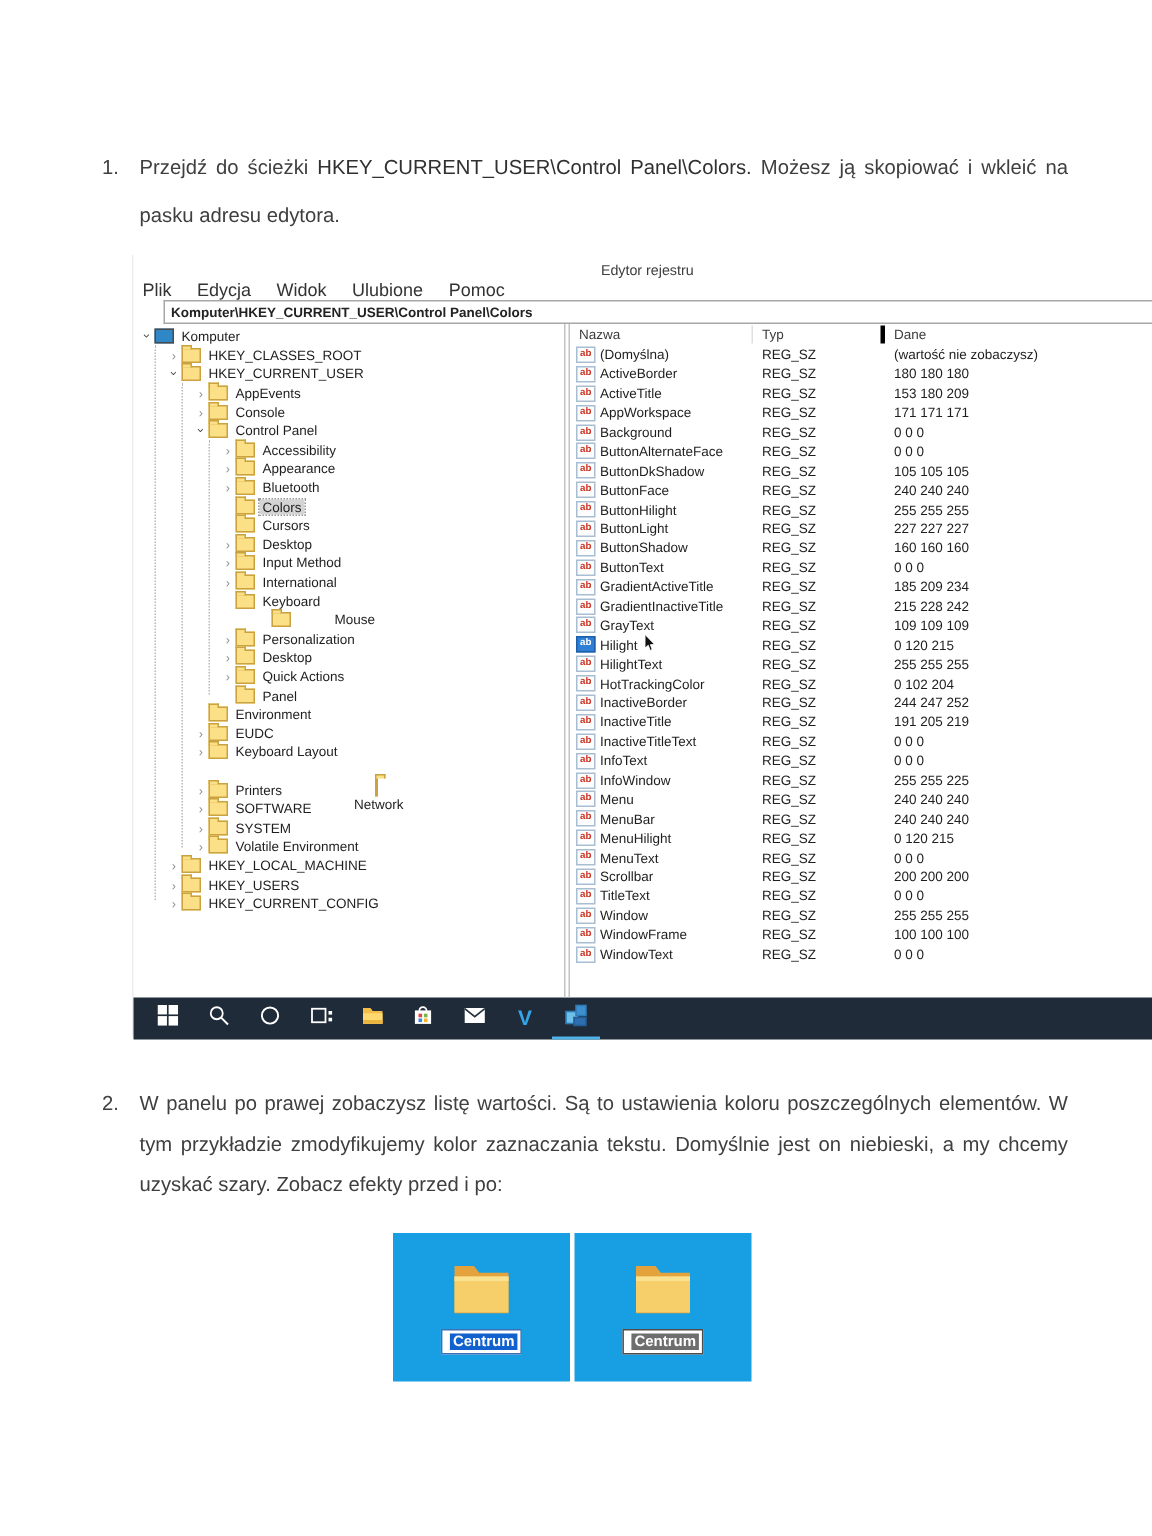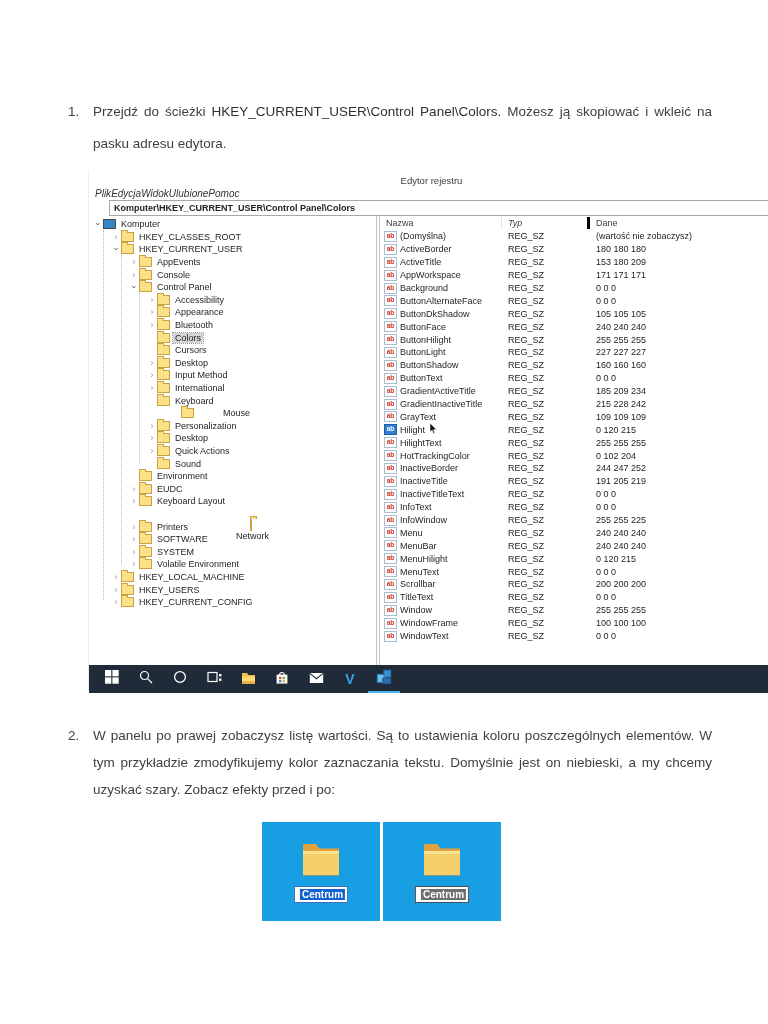--- a/index.html
+++ b/index.html
@@ -12,22 +12,22 @@
   .step .txt{display:block;margin-left:25px;text-align:justify;}
   .lh1 .txt,.lh1 .num{line-height:32px;}
   .lh2 .txt,.lh2 .num{line-height:27px;}
   .boldpath{font-weight:normal;color:#303030;}
 
   
   #shot{position:absolute;left:88px;top:170px;width:680px;height:521px;background:#fff;
         border-left:1px solid #ededed;font-family:"Liberation Sans",sans-serif;}
   .titlebar{height:16px;display:flex;align-items:center;padding-left:5px;gap:5px;
             font-size:9.5px;color:#3c3c3c;flex-direction:column;}
-  .menubar{height:14px;display:flex;align-items:center;padding-left:6px;
-           font-size:10px;color:#333;font-style:italic;}
+  .menubar{height:14px;display:flex;align-items:center;padding-left:6px;gap:17px;
+           font-size:12px;color:#333;}
   .addressbar{height:14px;border:1px solid #a8a8a8;border-right:none;display:flex;align-items:center;
               padding-left:4px;font-size:9px;font-weight:bold;color:#222;margin-left:20px;}
   .panes{display:flex;height:449px;}
   .tree{width:287px;border-right:1px solid #c2c2c2;padding-top:2px;position:relative;overflow:hidden;}
   .listpane{flex:1;border-left:1px solid #c2c2c2;margin-left:2px;overflow:hidden;}
 
   
   .titem{height:12.6px;display:flex;align-items:center;font-size:9px;color:#1e1e1e;white-space:nowrap;}
   .chev{width:10px;text-align:center;font-size:8.5px;color:#8a8a8a;flex:0 0 10px;line-height:10px;}
   .chev.open{color:#3c3c3c;transform:rotate(90deg);}
@@ -35,21 +35,21 @@
   .fold:before{content:"";position:absolute;left:-1px;top:-3px;width:5px;height:2px;background:#fbe088;border:1px solid #caa23f;border-bottom:none;}
   .comp{flex:0 0 11px;height:8px;background:#2f87c8;border:1px solid #4a4a4a;margin-right:3px;}
   .tlabel{padding:0 2px;}
   .tlabel.sel{background:#d4d4d4;outline:1px dotted #9a9a9a;}
   .guide{position:absolute;border-left:1px dotted #b8b8b8;width:0;}
 
   
   .lheader{height:14px;display:flex;font-size:9px;color:#3c3c3c;align-items:center;}
   .lheader .hc{padding-left:6px;box-sizing:border-box;}
   .hc1{width:122px;border-right:1px solid #e0e0e0;height:12px;line-height:12px;}
-  .hc2{width:88px;border-right:3px solid #000000;height:12px;line-height:12px;font-style:italic;}
+  .hc2{width:88px;border-right:3px solid #000000;height:12px;line-height:12px;}
   .hc3{flex:1;height:12px;line-height:12px;}
   .vrow{height:12.9px;display:flex;align-items:center;font-size:9px;color:#1e1e1e;white-space:nowrap;}
   .vname{width:122px;display:flex;align-items:center;padding-left:4px;box-sizing:border-box;gap:3px;}
   .vtype{width:88px;padding-left:6px;box-sizing:border-box;}
   .vdata{flex:1;padding-left:6px;box-sizing:border-box;}
   .abico{flex:0 0 11px;height:9px;background:#fdfdfd;border:1px solid #a8bed2;font-size:6.5px;line-height:8px;
          color:#cc3322;text-align:center;font-weight:bold;}
   .abico.sel{background:var(--val-sel);border-color:#1d5fa8;color:#fff;}
   .cursor-glyph{margin-left:1px;}
 
@@ -194,21 +194,21 @@
             <span class="tlabel">Desktop</span>
           </div>
           <div class="titem" style="padding-left: 58px;">
             <span class="chev">›</span>
             <span class="fold"></span>
             <span class="tlabel">Quick Actions</span>
           </div>
           <div class="titem" style="padding-left: 58px;">
             <span class="chev"></span>
             <span class="fold"></span>
-            <span class="tlabel">Sound</span>
+            <span class="tlabel">Panel</span>
           </div>
           <div class="titem" style="padding-left: 40px;">
             <span class="chev"></span>
             <span class="fold"></span>
             <span class="tlabel">Environment</span>
           </div>
           <div class="titem" style="padding-left: 40px;">
             <span class="chev">›</span>
             <span class="fold"></span>
             <span class="tlabel">EUDC</span>

